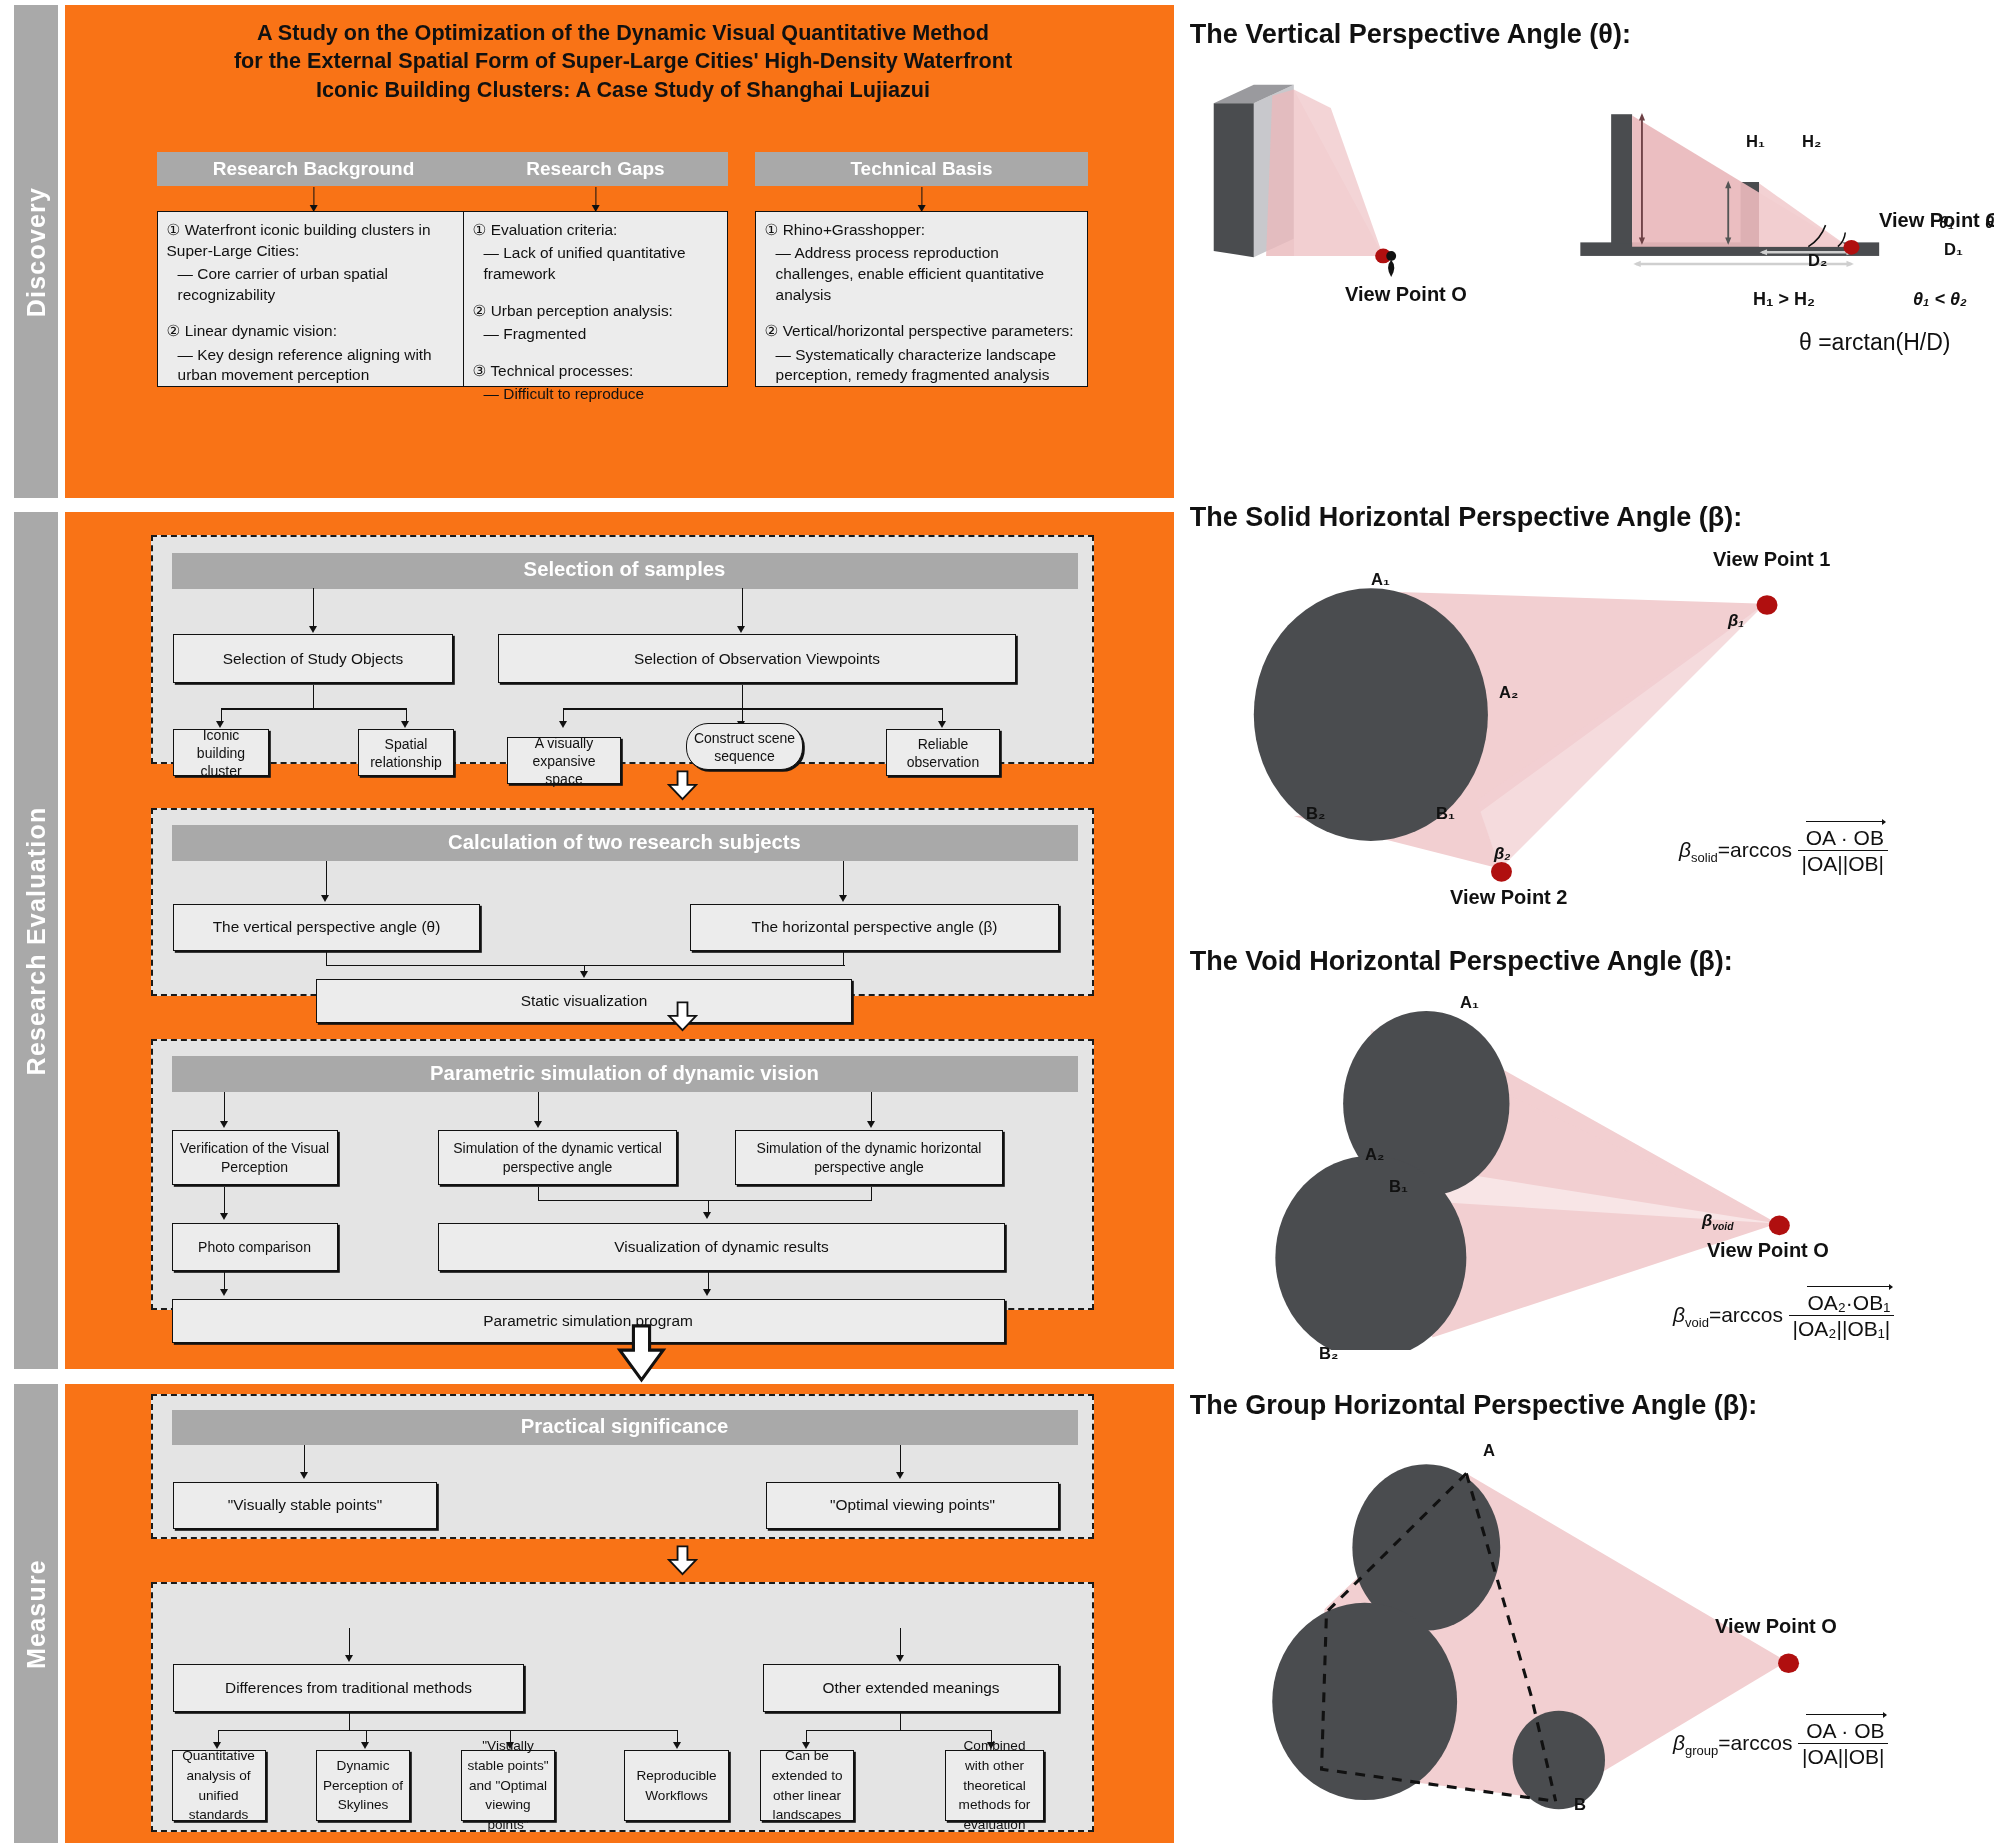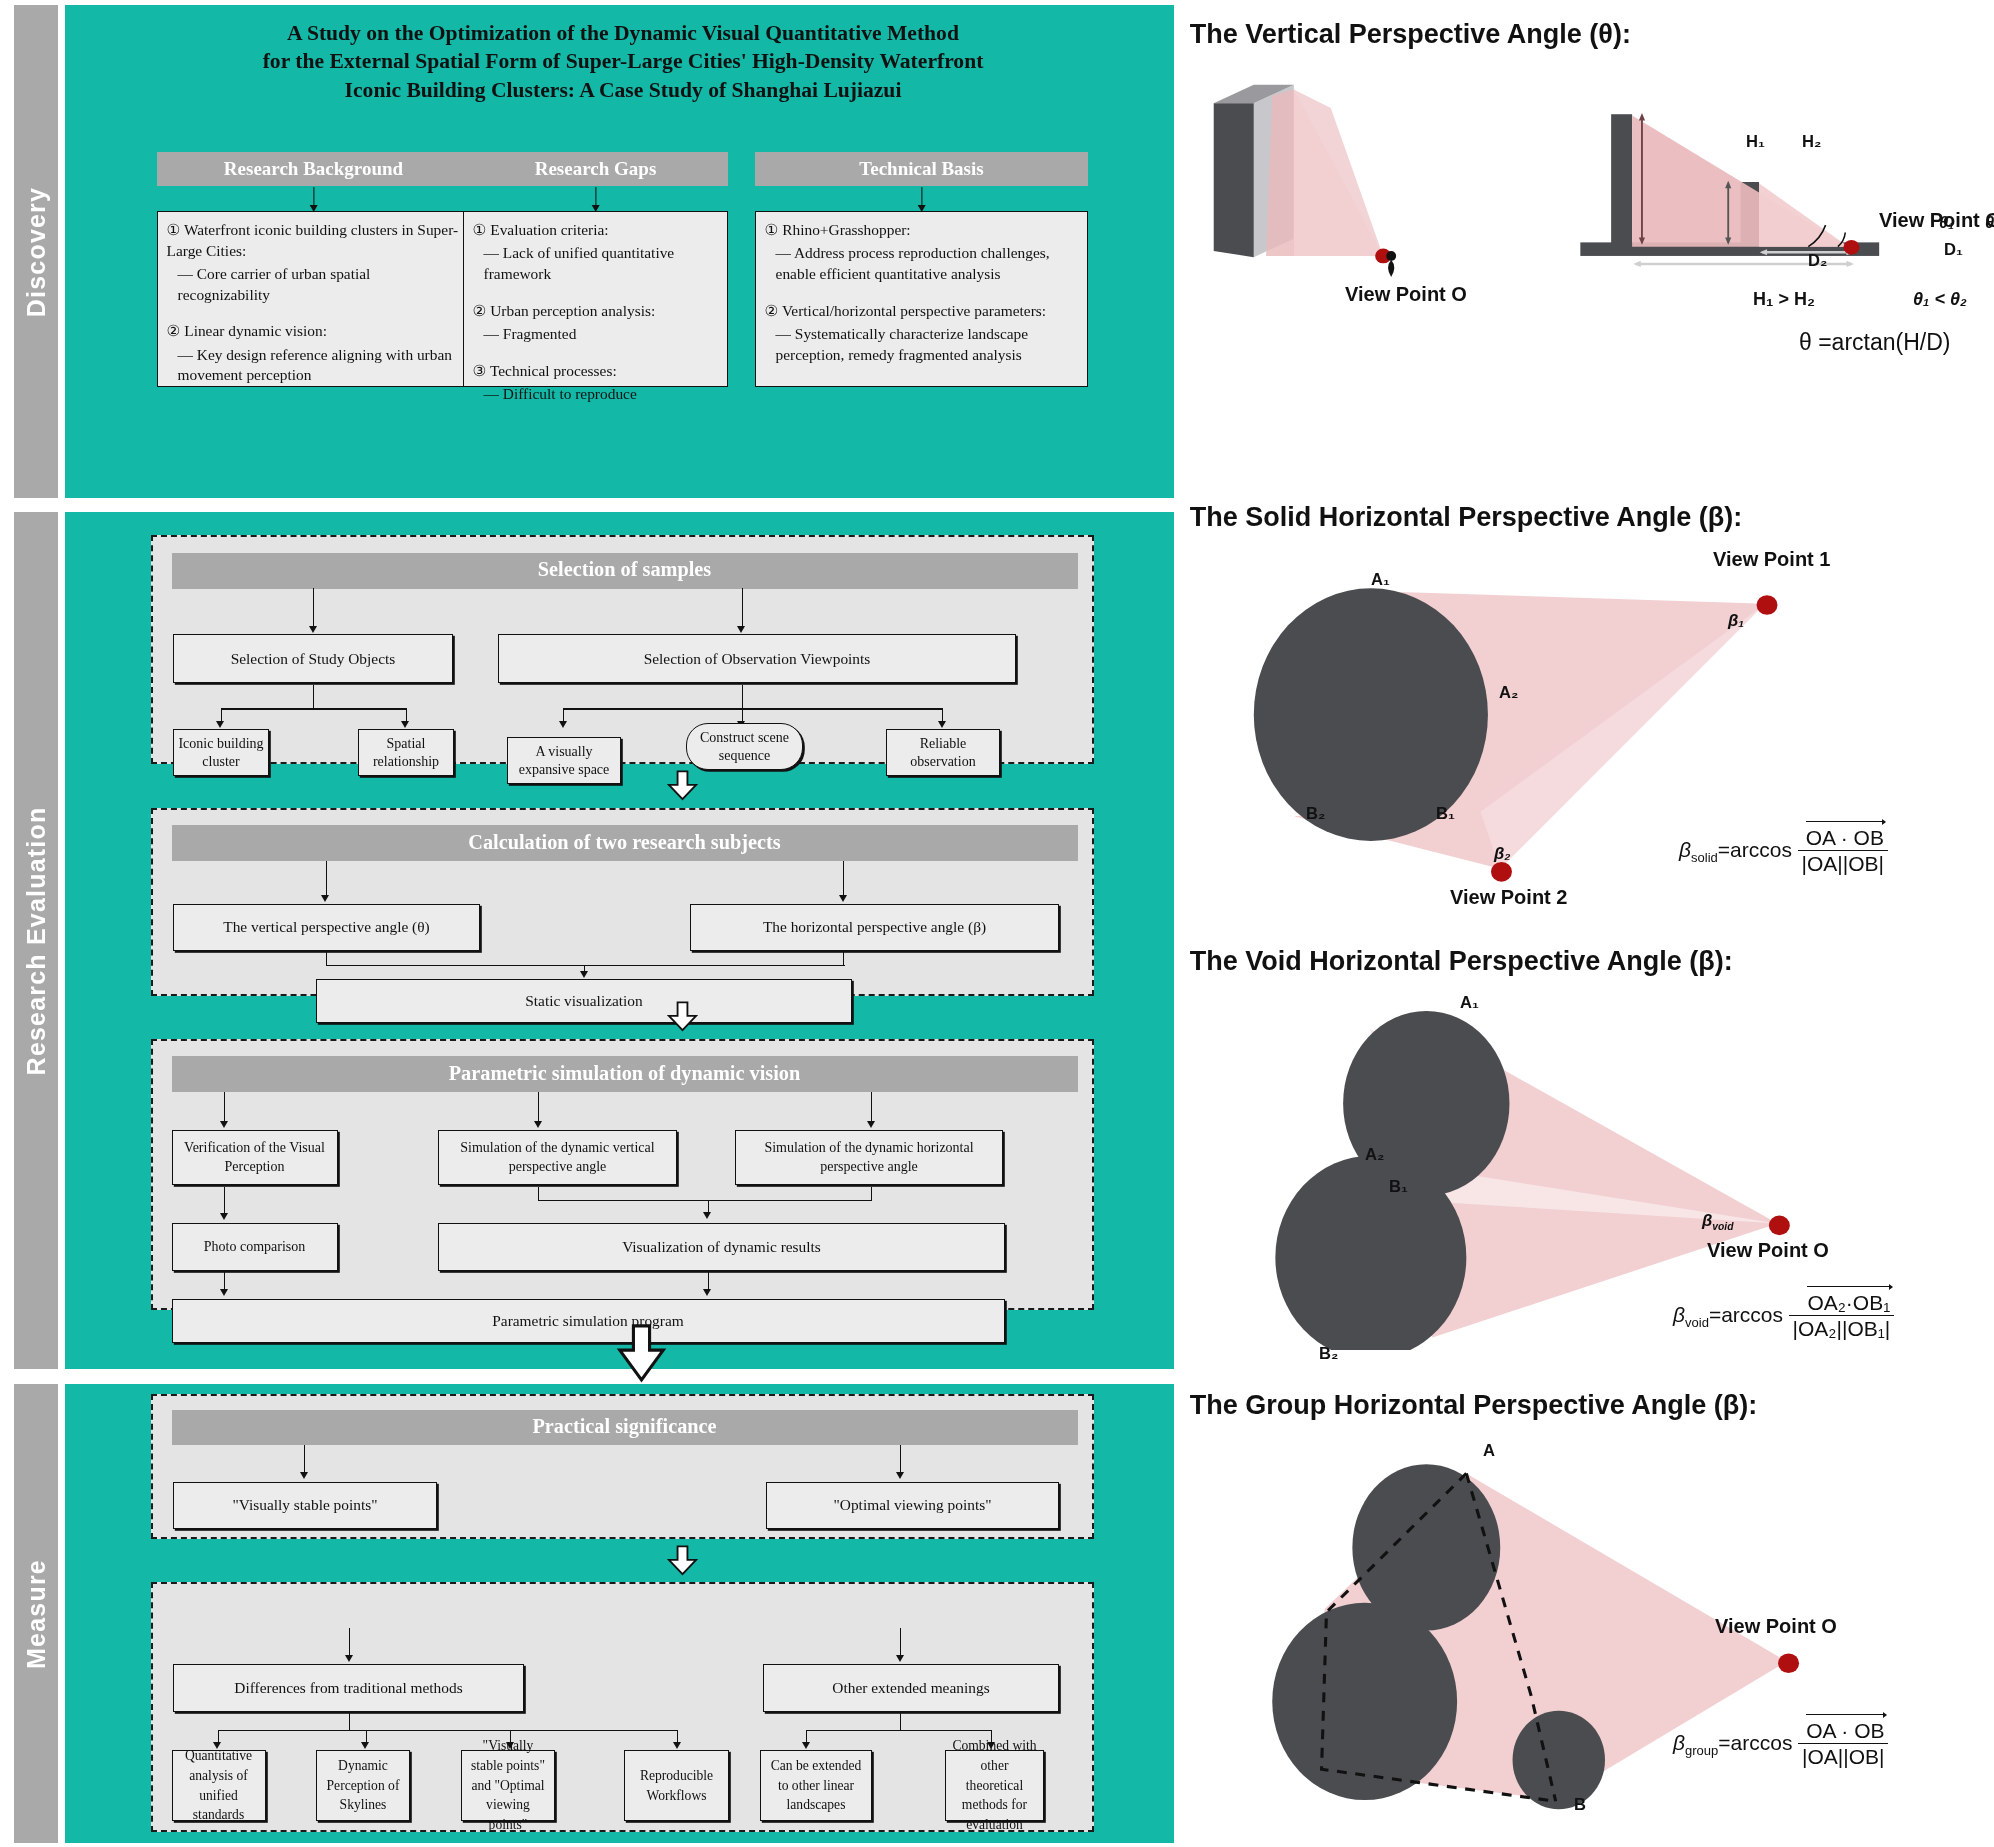--- a/index.html
+++ b/index.html
@@ -19,21 +19,21 @@
     transform: translate(-50%,-50%) rotate(-90deg);
     white-space:nowrap;
     color:#ffffff; font-weight:700; letter-spacing:1.2px;
     font-size:25px;
   }
   #rail-discovery { top:5px;    height:493px; }
   #rail-research  { top:512px;  height:857px; }
   #rail-measure   { top:1384px; height:459px; }
 
   
-  .panel { position:absolute; background:#14b8a6;font-family:Liberation Serif, serif; }
+  .panel { position:absolute; background:#f97316; }
   #panel-discovery { left:65px; top:5px;    width:1109px; height:493px; }
   #panel-research  { left:65px; top:512px;  width:1109px; height:857px; }
   #panel-measure   { left:65px; top:1384px; width:1109px; height:459px; }
 
   .title {
     position:absolute; left:37px; top:13.6px; width:1042px;
     text-align:center; font-weight:700; font-size:21.6px; line-height:1.33;
     color:#111;
   }
 
@@ -333,21 +333,21 @@
     <div class="nbox xs" style="left:308px; top:166px; width:94px; height:71px;">"Visually stable points" and "Optimal viewing points"</div>
     <div class="nbox xs" style="left:471px; top:166px; width:105px; height:71px;">Reproducible Workflows</div>
 
     <div class="vline" style="left:747px; top:129px; height:17px;"></div>
     <div class="hline" style="left:653px; top:146px; width:185px;"></div>
     <div class="vline" style="left:653px; top:146px; height:13.6px;"></div>
     <div class="ahead" style="left:649px; top:158px;"></div>
     <div class="vline" style="left:838px; top:146px; height:13.6px;"></div>
     <div class="ahead" style="left:834px; top:158px;"></div>
 
-    <div class="nbox xs" style="left:607px;  top:166px; width:112px; height:71px;">Can be extended to other linear landscapes</div>
+    <div class="nbox xs" style="left:607px;  top:166px; width:94px; height:71px;">Can be extended to other linear landscapes</div>
     <div class="nbox xs" style="left:792px; top:166px; width:99px; height:71px;">Combined with other theoretical methods for evaluation</div>
   </div>
 </div>
 
 <div class="rpanel" style="top:18.5px; height:468px;">
   <div class="rtitle">The Vertical Perspective Angle (θ):</div>
 
   <div class="rfig" style="height:431px;">
     <svg width="801" height="222" viewBox="0 0 1300 360" style="position:absolute;left:0;top:18.5px;">
 

